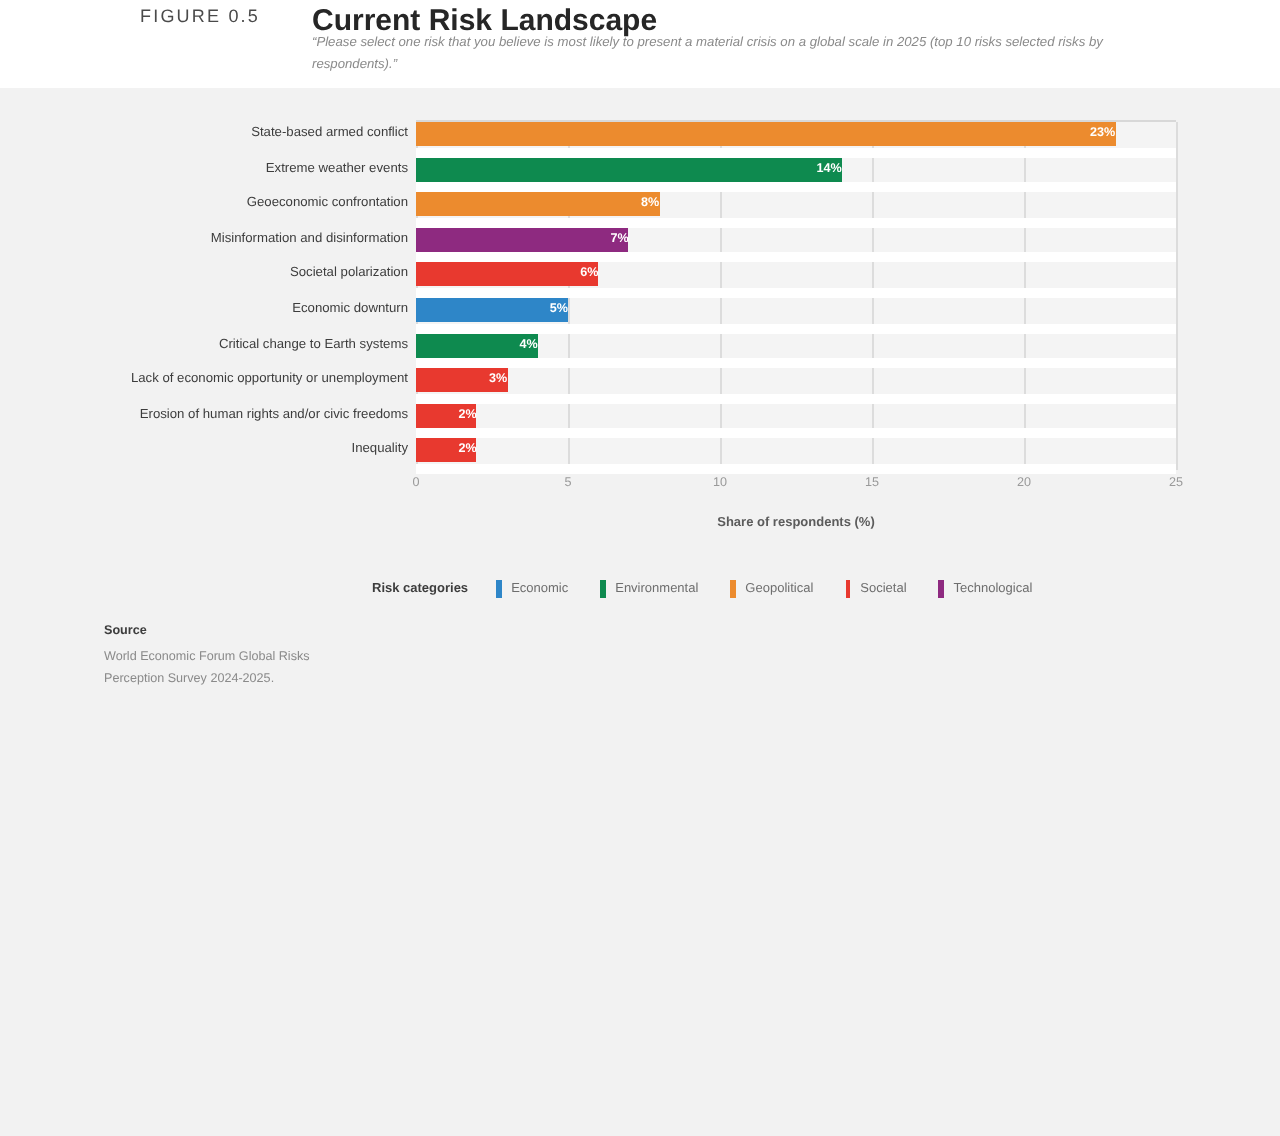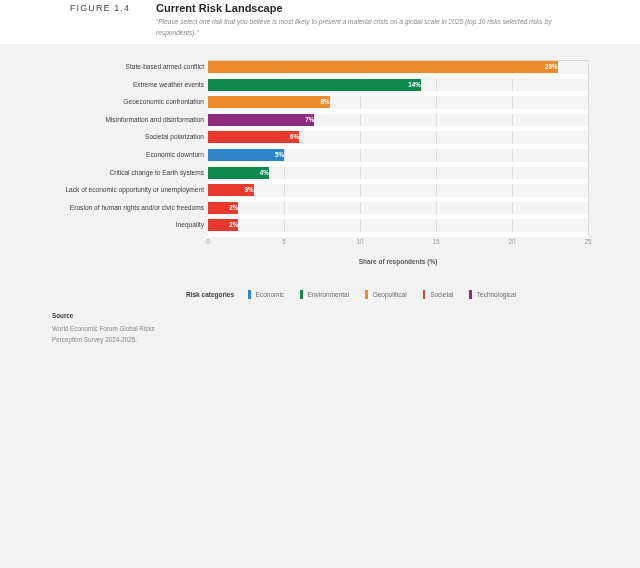--- a/index.html
+++ b/index.html
@@ -31,21 +31,21 @@
     font-size: 9px;
     letter-spacing: 1.1px;
     color: #4a4a4a;
     font-weight: 400;
     white-space: nowrap;
   }
   #figure-title {
     position: absolute;
     left: 156px;
     top: 2px;
-    font-size: 11px;
+    font-size: 15px;
     font-weight: bold;
     color: #262626;
     white-space: nowrap;
   }
   #figure-subtitle {
     position: absolute;
     left: 156px;
     top: 16px;
     width: 420px;
     font-size: 6.6px;
@@ -214,21 +214,21 @@
   .source-line {
     font-size: 6.3px;
     color: #8a8a8a;
     line-height: 11px;
   }
 </style>
 </head>
 <body>
 
 <div id="header-band">
-  <div id="figure-number">FIGURE 1.4</div>
+  <div id="figure-number">FIGURE 0.5</div>
   <div id="figure-title">Current Risk Landscape</div>
   <div id="figure-subtitle">“Please select one risk that you believe is most likely to present a material crisis on a global scale in 2025 (top 10 risks selected risks by respondents).”</div>
 </div>
 
 <div id="chart-region">
 
   <div id="plot-wrap">
     <div id="category-axis">
         <div class="cat-label" style="top: 1px;">State-based armed conflict</div>
         <div class="cat-label" style="top: 18.6px;">Extreme weather events</div>

